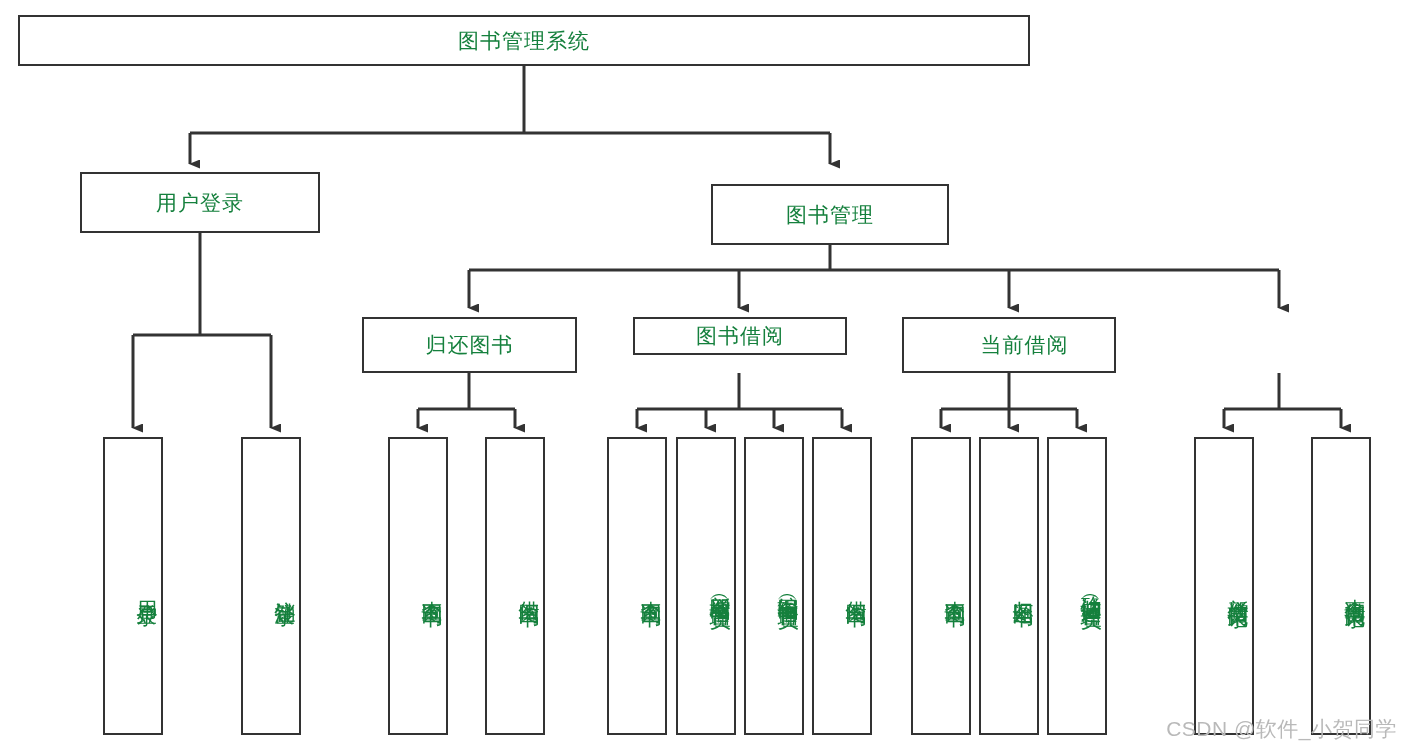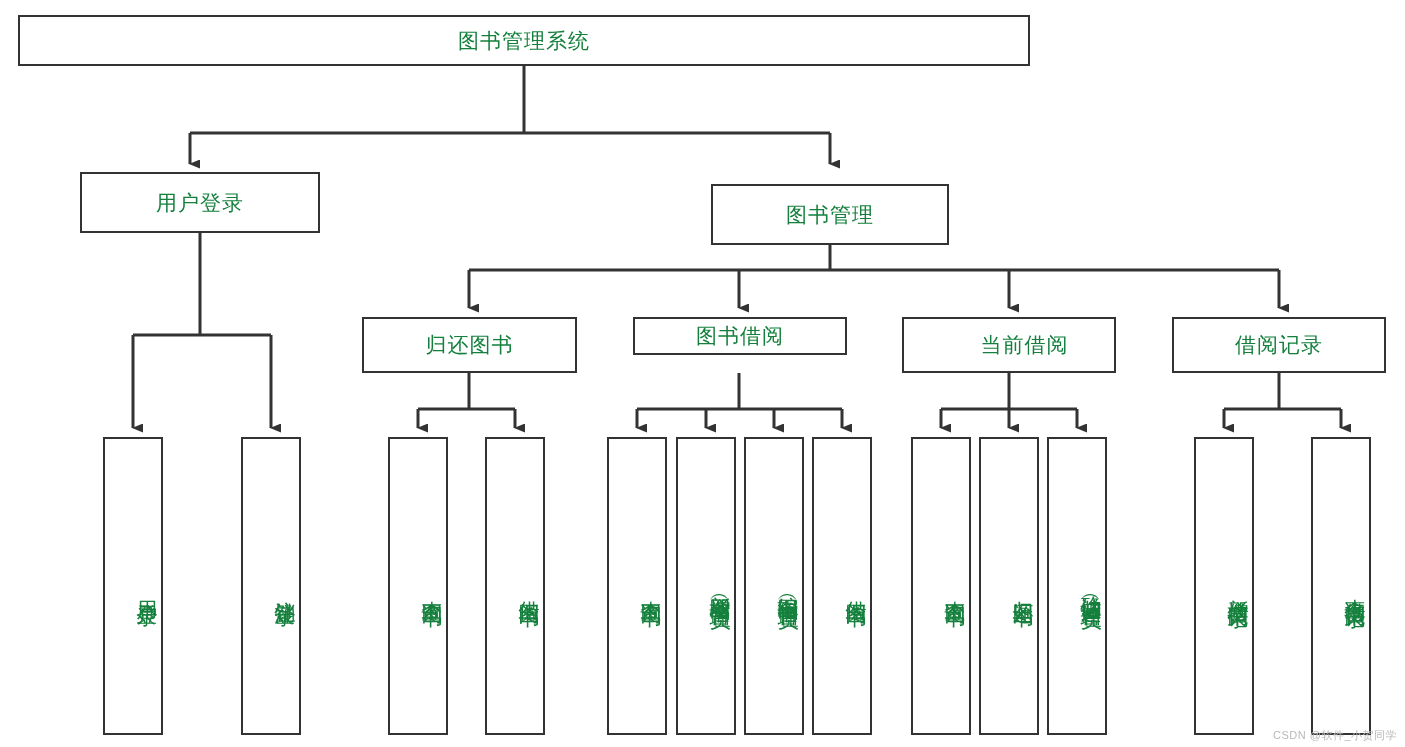--- a/index.html
+++ b/index.html
@@ -56,21 +56,21 @@
     text-orientation: upright;
     white-space: nowrap;
   }
   .node-label {
     display: block;
   }
   #watermark {
     position: absolute;
     right: 8px;
     bottom: 4px;
-    font-size: 11px;
+    font-size: 21px;
     color: #b9b9b9;
     letter-spacing: 0.5px;
     white-space: nowrap;
     pointer-events: none;
   }
 </style>
 </head>
 <body>
 
 <div id="diagram-root">
@@ -138,23 +138,20 @@
 
   <div class="node horizontal" style="left:362px; top:317px; width:215px; height:56px;">
     <span class="node-label">归还图书</span>
   </div>
   <div class="node horizontal" style="left:633px; top:317px; width:214px; height:38px;">
     <span class="node-label">图书借阅</span>
   </div>
   <div class="node horizontal" style="left:902px; top:317px; width:214px; height:56px;padding-left:31px;">
     <span class="node-label">当前借阅</span>
   </div>
-  <div class="node horizontal" style="left:1172px; top:317px; width:214px; height:56px;">
-    <span class="node-label">借阅记录</span>
-  </div>
 
   <div class="node vertical" style="left:103px; top:437px; width:60px; height:298px;">
     <span class="node-label">用户登录</span>
   </div>
   <div class="node vertical" style="left:241px; top:437px; width:60px; height:298px;">
     <span class="node-label">注销登录</span>
   </div>
 
   <div class="node vertical" style="left:388px; top:437px; width:60px; height:298px;">
     <span class="node-label">查询图书</span>

